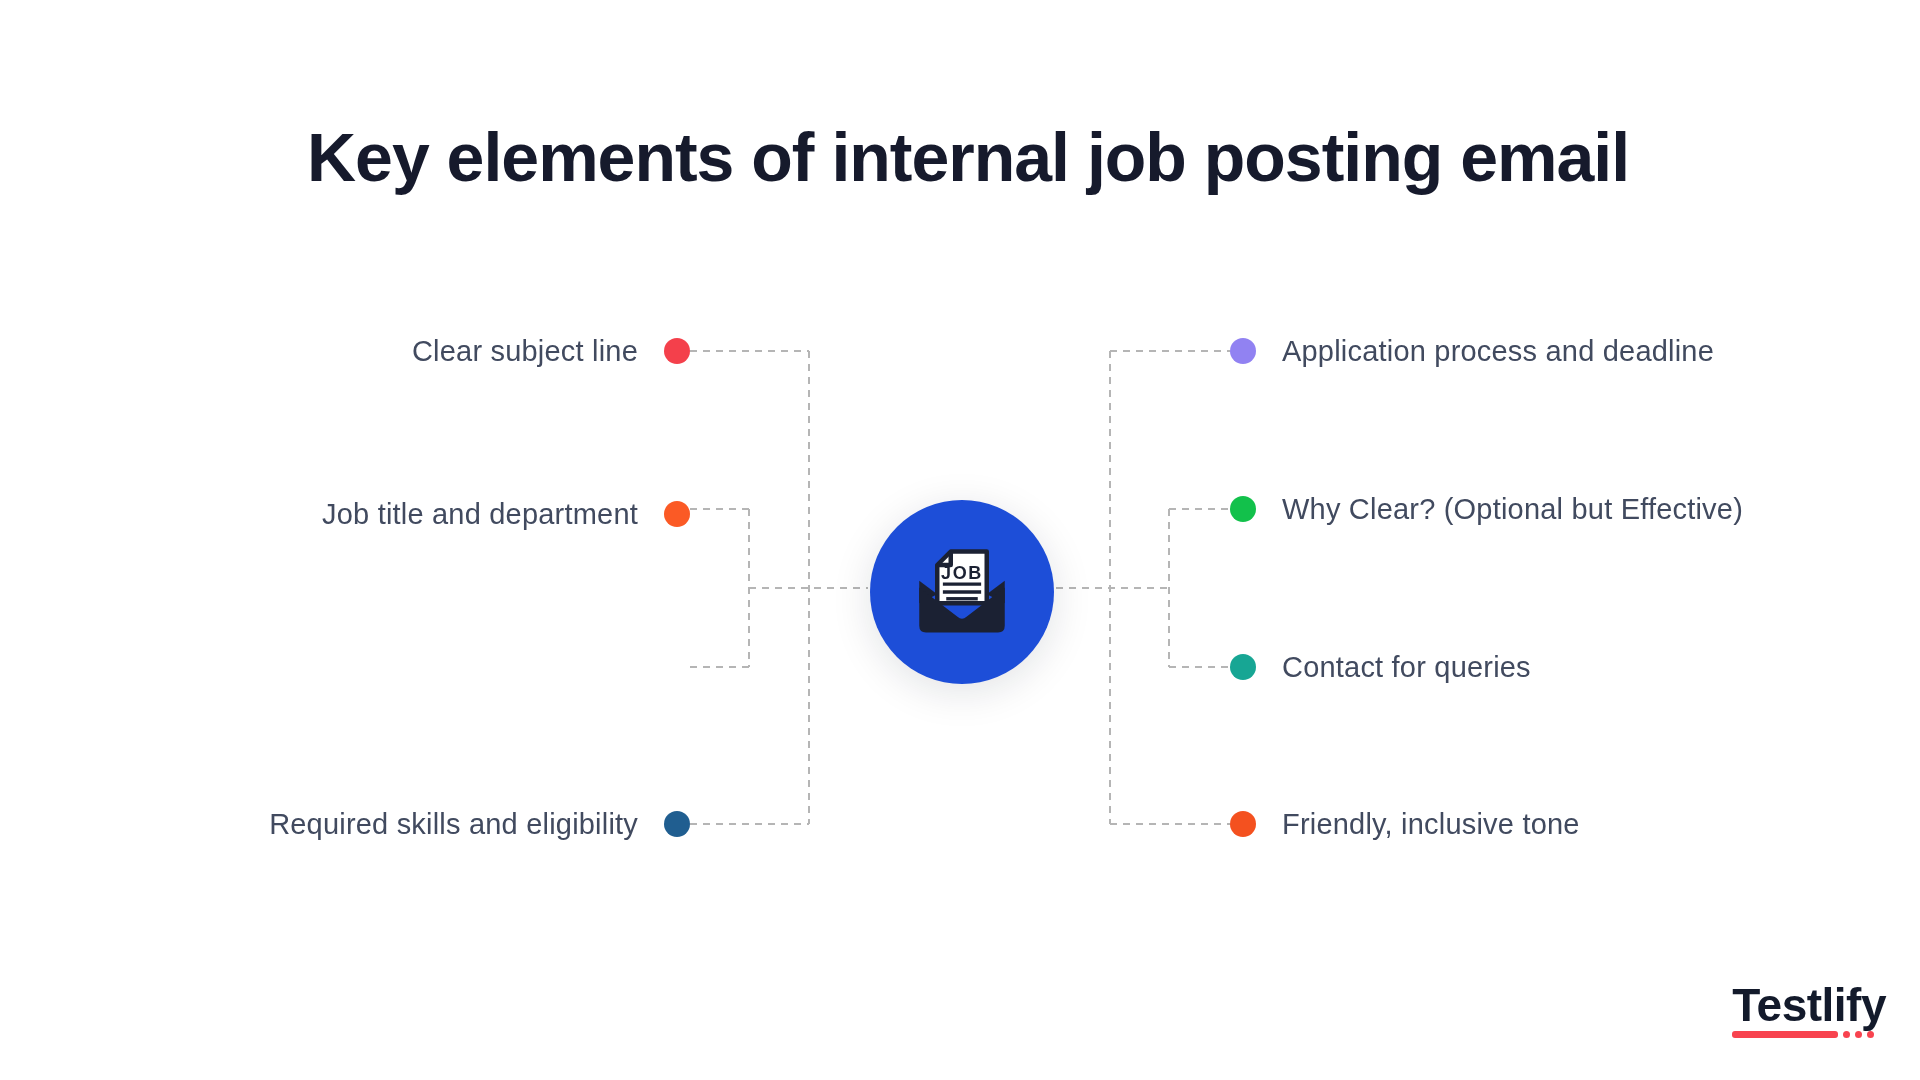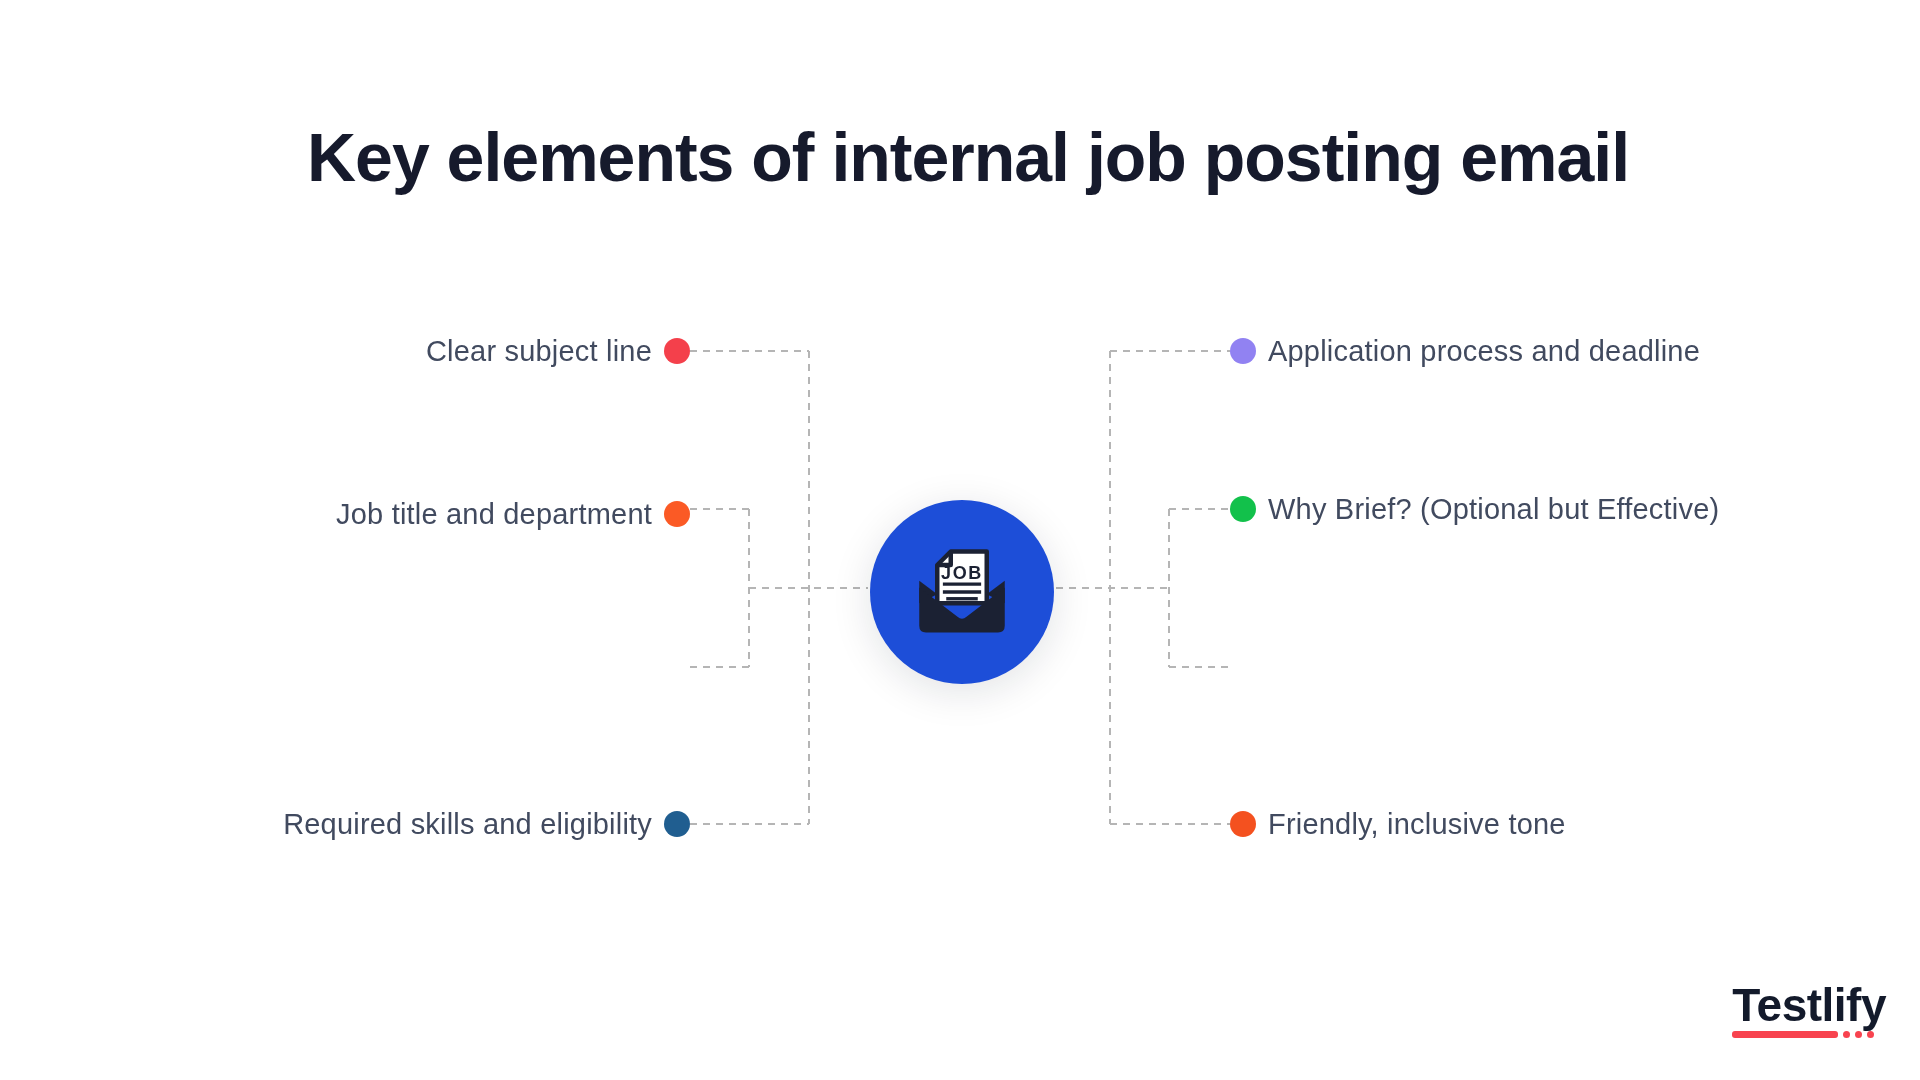--- a/index.html
+++ b/index.html
@@ -31,21 +31,21 @@
     position: absolute;
     top: 0; left: 0;
     width: 1920px; height: 1080px;
   }
 
   .row {
     position: absolute;
     height: 40px;
     display: flex;
     align-items: center;
-    gap: 12px;
+    gap: 26px;
   }
   .row.left  { right: 1230px; flex-direction: row; }
   .row.right { left: 1230px;  flex-direction: row-reverse; align-items: center; }
 
   .row .label {
     font-size: 29px;
     color: #414a5f;
     letter-spacing: 0.2px;
     white-space: nowrap;
   }
@@ -140,22 +140,26 @@
   <div class="row left" style="top:804px">
     <span class="label">Required skills and eligibility</span>
     <span class="dot" style="background: rgb(32, 94, 144);"></span>
   </div>
 
   <div class="row right" style="top:331px">
     <span class="label">Application process and deadline</span>
     <span class="dot" style="background: rgb(145, 130, 242);"></span>
   </div>
   <div class="row right" style="top:489px">
-    <span class="label">Why Brief? (Optional but Effective)</span>
+    <span class="label">Why Clear? (Optional but Effective)</span>
     <span class="dot" style="background: rgb(18, 193, 75);"></span>
+  </div>
+  <div class="row right" style="top:647px">
+    <span class="label">Contact for queries</span>
+    <span class="dot" style="background: rgb(23, 166, 148);"></span>
   </div>
   <div class="row right" style="top:804px">
     <span class="label">Friendly, inclusive tone</span>
     <span class="dot" style="background: rgb(244, 81, 31);"></span>
   </div>
 
   <div class="center-circle">
     <svg width="108" height="108" viewBox="0 0 96 96">
 
       <path d="M38 12 L70 12 L70 58 L26 58 L26 24 Z" fill="#ffffff" stroke="#1b2133" stroke-width="4" stroke-linejoin="round"></path>

